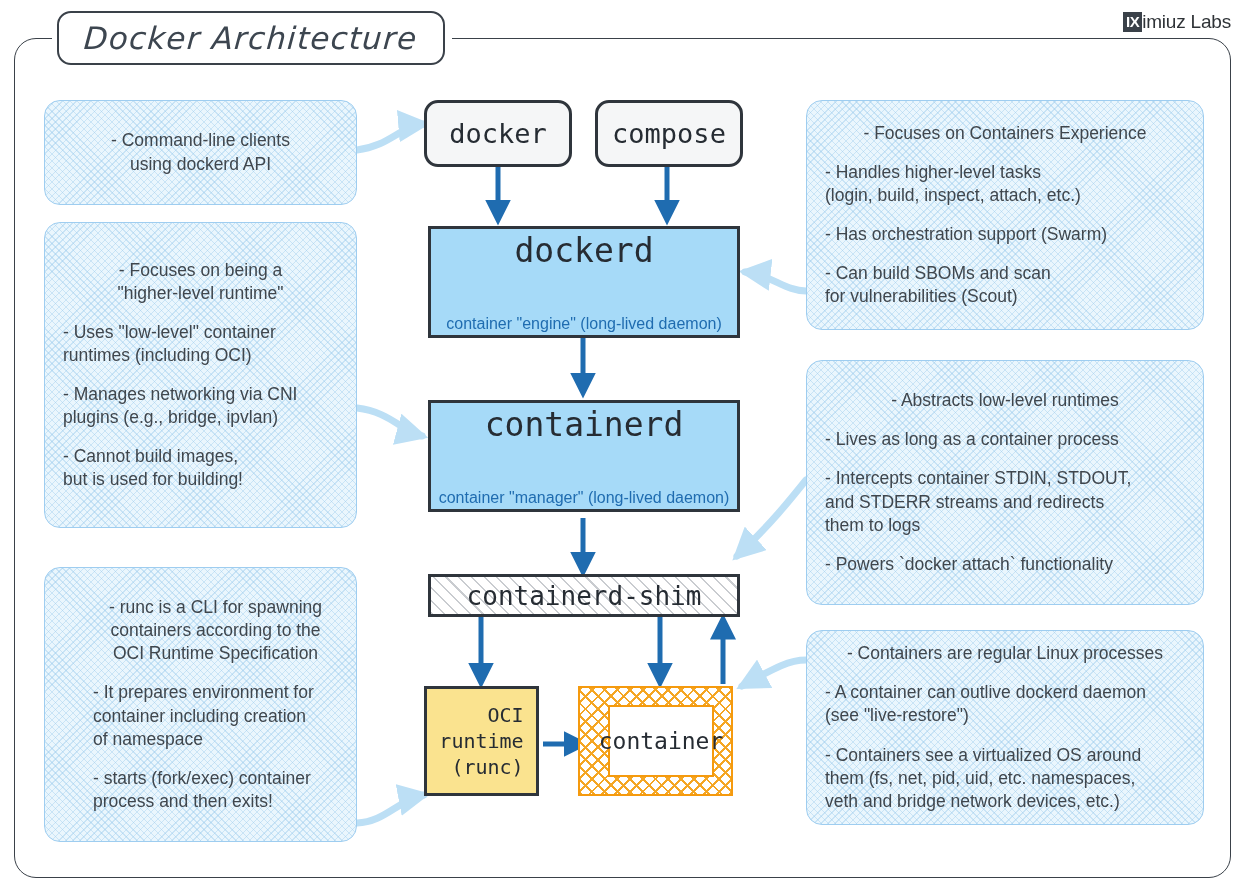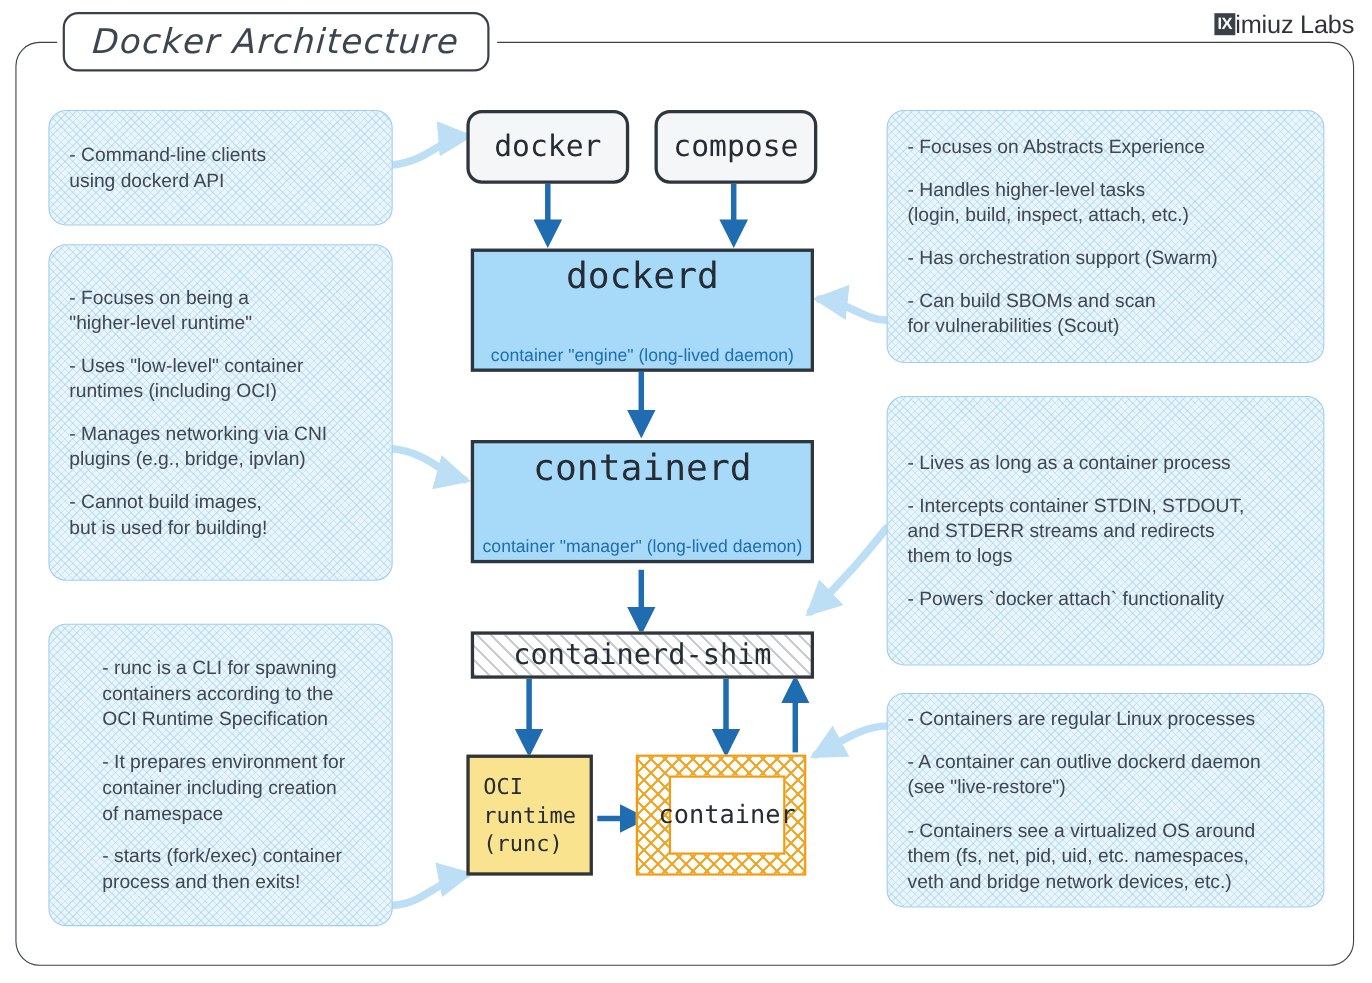--- a/index.html
+++ b/index.html
@@ -78,21 +78,21 @@
     font-weight: bold;
     font-family: "Liberation Sans", sans-serif;
     line-height: 20px;
     height: 20px;
     padding: 0 3px;
     letter-spacing: -0.5px;
     display: inline-block;
     margin-left: 32px;
   }
   #brand-name {
-    font-size: 23px;
+    font-size: 19px;
     color: #2f3337;
     font-family: "Liberation Sans", sans-serif;
     letter-spacing: -0.2px;
   }
 
   
   .callout {
     position: absolute;
     box-sizing: border-box;
     border: 1.4px solid #9ecdf0;
@@ -106,21 +106,21 @@
     flex-direction: column;
     justify-content: center;
   }
   .callout .bullet {
     font-size: 17.5px;
     line-height: 1.32;
     color: #3f464d;
     white-space: pre-line;
     margin: 8px 0;
   }
-  .callout .bullet:first-child { margin-top: 0; }
+  .callout .bullet:first-child { margin-top: 0; text-align: center; }
   .callout .bullet:last-child  { margin-bottom: 0; }
 
   
   .node {
     position: absolute;
     box-sizing: border-box;
     display: flex;
     flex-direction: column;
     align-items: center;
     justify-content: center;
@@ -160,21 +160,21 @@
     background-image: repeating-linear-gradient(45deg,
         #c9ccd0 0 1.5px, #ffffff 1.5px 9px);
   }
   #node-shim .title { font-size: 26px; }
 
   
   #node-runc {
     border: 3.5px solid #2f353c;
     background: #fae38f;
   }
-  #node-runc .title { font-size: 20px; line-height: 1.3; text-align: left; }
+  #node-runc .title { font-size: 20px; line-height: 1.3; text-align: right; }
 
   
   #node-container {
     border: 2px solid #f59a0e;
     background-color: #ffffff;
     background-image:
       repeating-linear-gradient(45deg,  #f5a623 0 2px, transparent 2px 9px),
       repeating-linear-gradient(-45deg, #f5a623 0 2px, transparent 2px 9px);
     padding: 17px;
   }
@@ -310,29 +310,30 @@
   containers according to the
   OCI Runtime Specification</div>
   <div class="bullet">- It prepares environment for
   container including creation
   of namespace</div>
   <div class="bullet">- starts (fork/exec) container
   process and then exits!</div>
 </div>
 
 <div class="callout" id="callout-dockerd-right" style="left:806px; top:100px; width:398px; height:230px;">
-  <div class="bullet">- Focuses on Abstracts Experience</div>
+  <div class="bullet">- Focuses on Containers Experience</div>
   <div class="bullet">- Handles higher-level tasks
   (login, build, inspect, attach, etc.)</div>
   <div class="bullet">- Has orchestration support (Swarm)</div>
   <div class="bullet">- Can build SBOMs and scan
   for vulnerabilities (Scout)</div>
 </div>
 
 <div class="callout" id="callout-shim-right" style="left:806px; top:360px; width:398px; height:245px;">
+  <div class="bullet">- Abstracts low-level runtimes</div>
   <div class="bullet">- Lives as long as a container process</div>
   <div class="bullet">- Intercepts container STDIN, STDOUT,
   and STDERR streams and redirects
   them to logs</div>
   <div class="bullet">- Powers `docker attach` functionality</div>
 </div>
 
 <div class="callout" id="callout-container-right" style="left:806px; top:630px; width:398px; height:195px;">
   <div class="bullet">- Containers are regular Linux processes</div>
   <div class="bullet">- A container can outlive dockerd daemon

